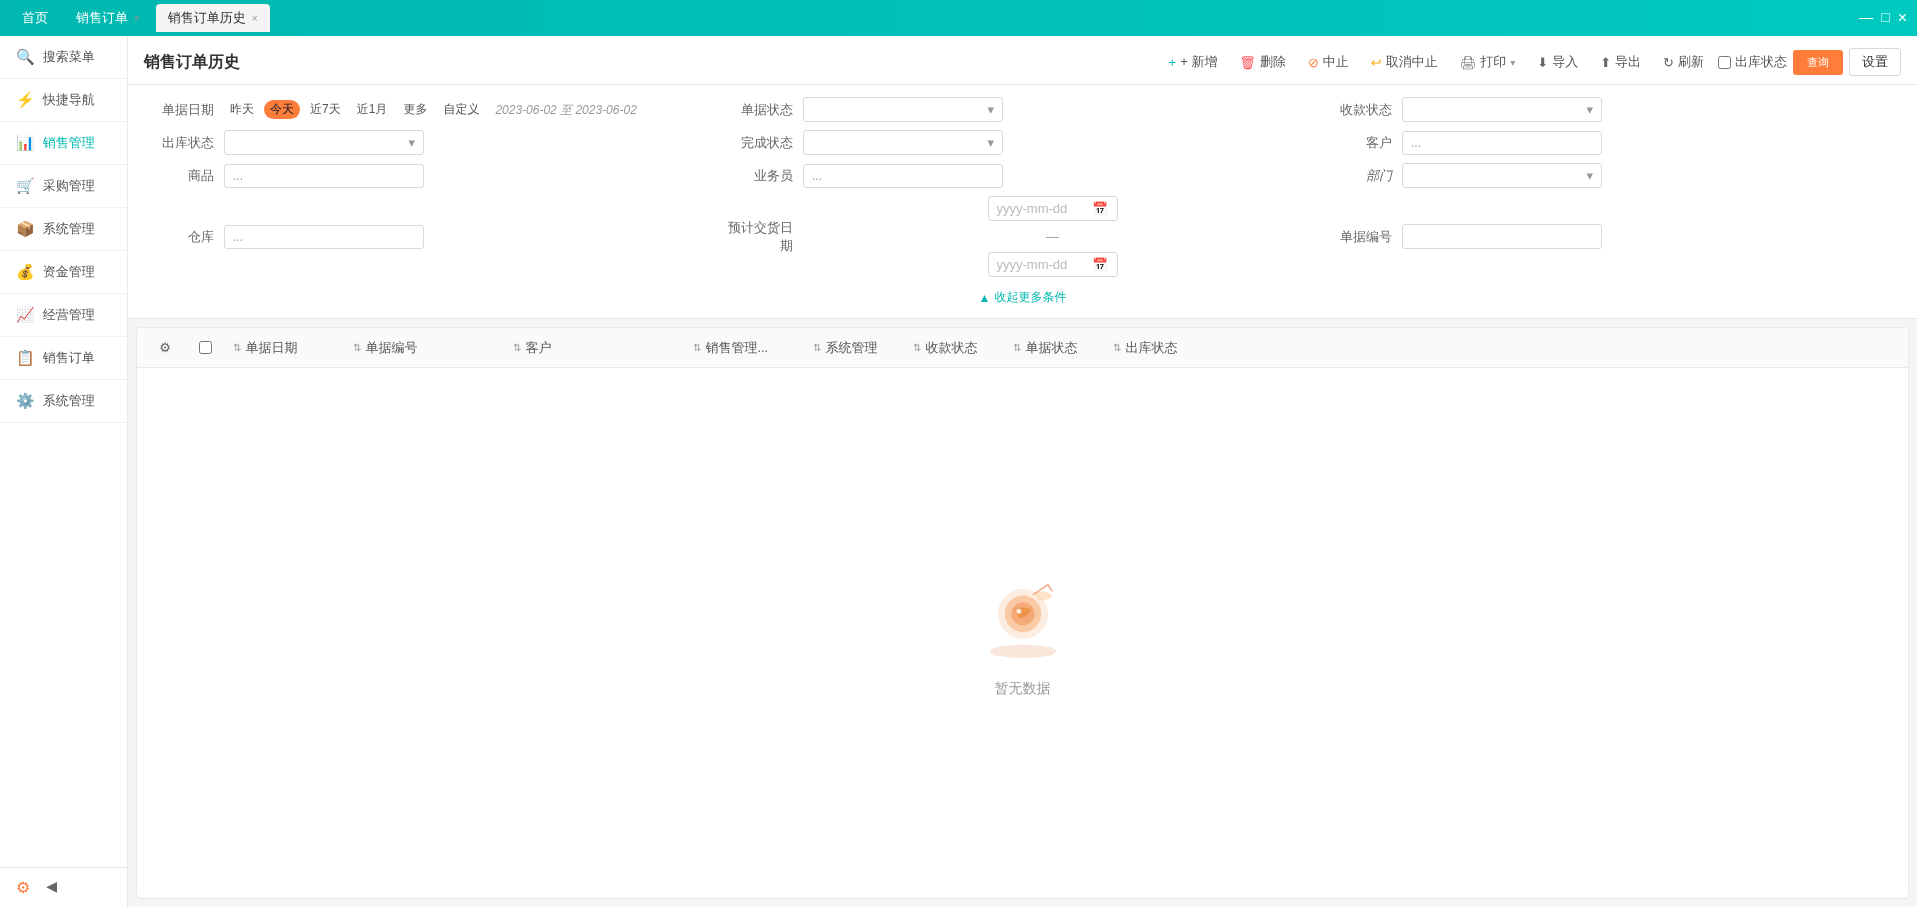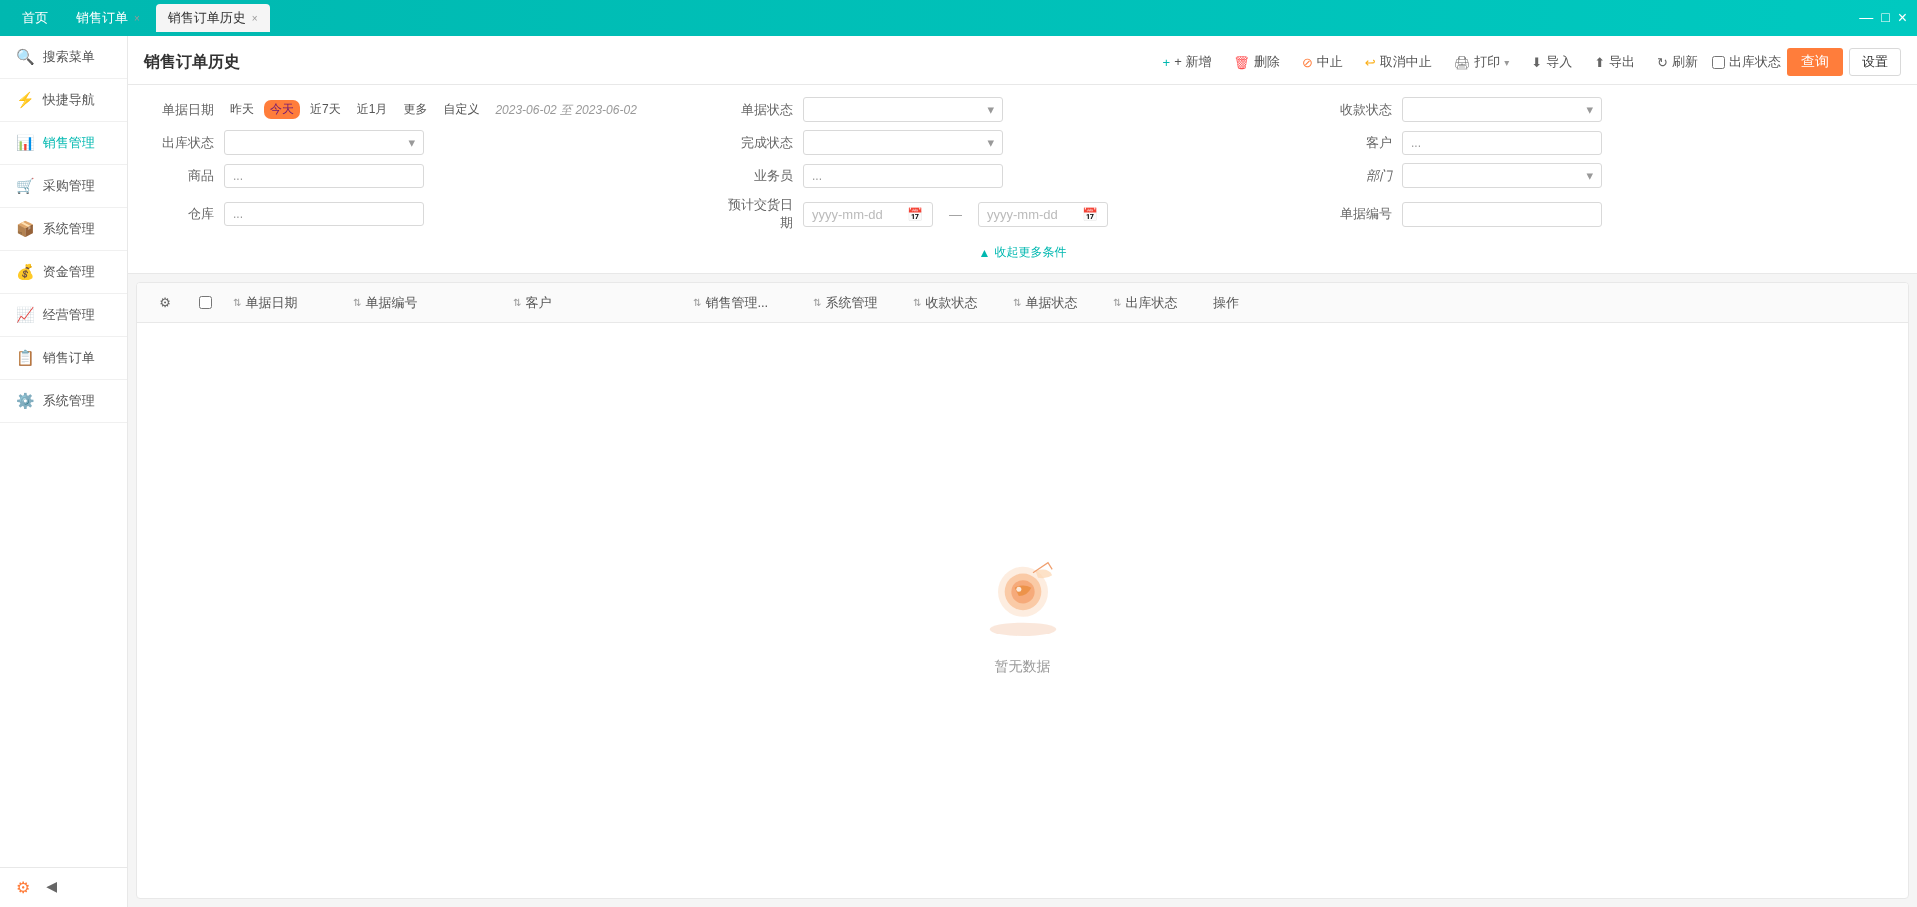--- a/index.html
+++ b/index.html
@@ -126,21 +126,21 @@
       font-size: 13px;
       border-radius: 3px;
     }
     .btn-primary {
       background: #ff7d3b;
       color: #fff;
       border: none;
       padding: 5px 14px;
       border-radius: 3px;
       cursor: pointer;
-      font-size: 14px;
+      font-size: 11px;
     }
     .btn-default {
       background: #fff;
       color: #333;
       border: 1px solid #d9d9d9;
       padding: 4px 12px;
       border-radius: 3px;
       cursor: pointer;
       font-size: 13px;
     }
@@ -188,22 +188,21 @@
       color: #555;
     }
     .date-shortcut {
       padding: 1px 6px;
       cursor: pointer;
       border-radius: 10px;
       color: #555;
     }
     .date-shortcut.active {
       background: #ff7d3b;
-      color: #701a75;
-      border-radius: 7px;
+      color: #0f172a;
     }
     .date-range-text {
       font-size: 12px;
       color: #999;
       margin-top: 2px;
     }
     .select-control {
       display: flex;
       align-items: center;
       border: 1px solid #d9d9d9;
@@ -545,21 +544,21 @@
         </div>
       </div>
 
       <div class="filter-row">
         <span class="filter-label">仓库</span>
         <div class="filter-control">
           <button class="ellipsis-btn" style="min-width:200px;text-align:left;">...</button>
         </div>
 
         <span class="filter-label">预计交货日期</span>
-        <div class="filter-control" style="gap:8px;">
+        <div class="filter-control" style="gap:8px;flex-direction:column;">
           <div class="date-input">
             <span>yyyy-mm-dd</span>
             <span style="color:#ccc;">📅</span>
           </div>
           <span class="date-sep">—</span>
           <div class="date-input">
             <span>yyyy-mm-dd</span>
             <span style="color:#ccc;">📅</span>
           </div>
         </div>
@@ -610,23 +609,20 @@
           <span class="sort-icon">⇅</span>
           <span>收款状态</span>
         </div>
         <div class="th th-order">
           <span class="sort-icon">⇅</span>
           <span>单据状态</span>
         </div>
         <div class="th th-stock">
           <span class="sort-icon">⇅</span>
           <span>出库状态</span>
-        </div>
-        <div class="th th-action">
-          <span>操作</span>
         </div>
       </div>
 
       <div class="empty-state">
         <svg class="empty-icon" viewBox="0 0 120 120" xmlns="http://www.w3.org/2000/svg">
           <ellipse cx="60" cy="100" rx="40" ry="8" fill="#f5d0b8" opacity="0.5"></ellipse>
           <circle cx="60" cy="55" r="30" fill="#fde8d8" opacity="0.8"></circle>
           <circle cx="60" cy="55" r="22" fill="#f9c5a0" opacity="0.9"></circle>
           <circle cx="60" cy="55" r="14" fill="#f5a675" opacity="0.9"></circle>
           <path d="M50 50 Q60 45 70 50 Q65 60 55 60 Z" fill="#e8832a" opacity="0.6"></path>

